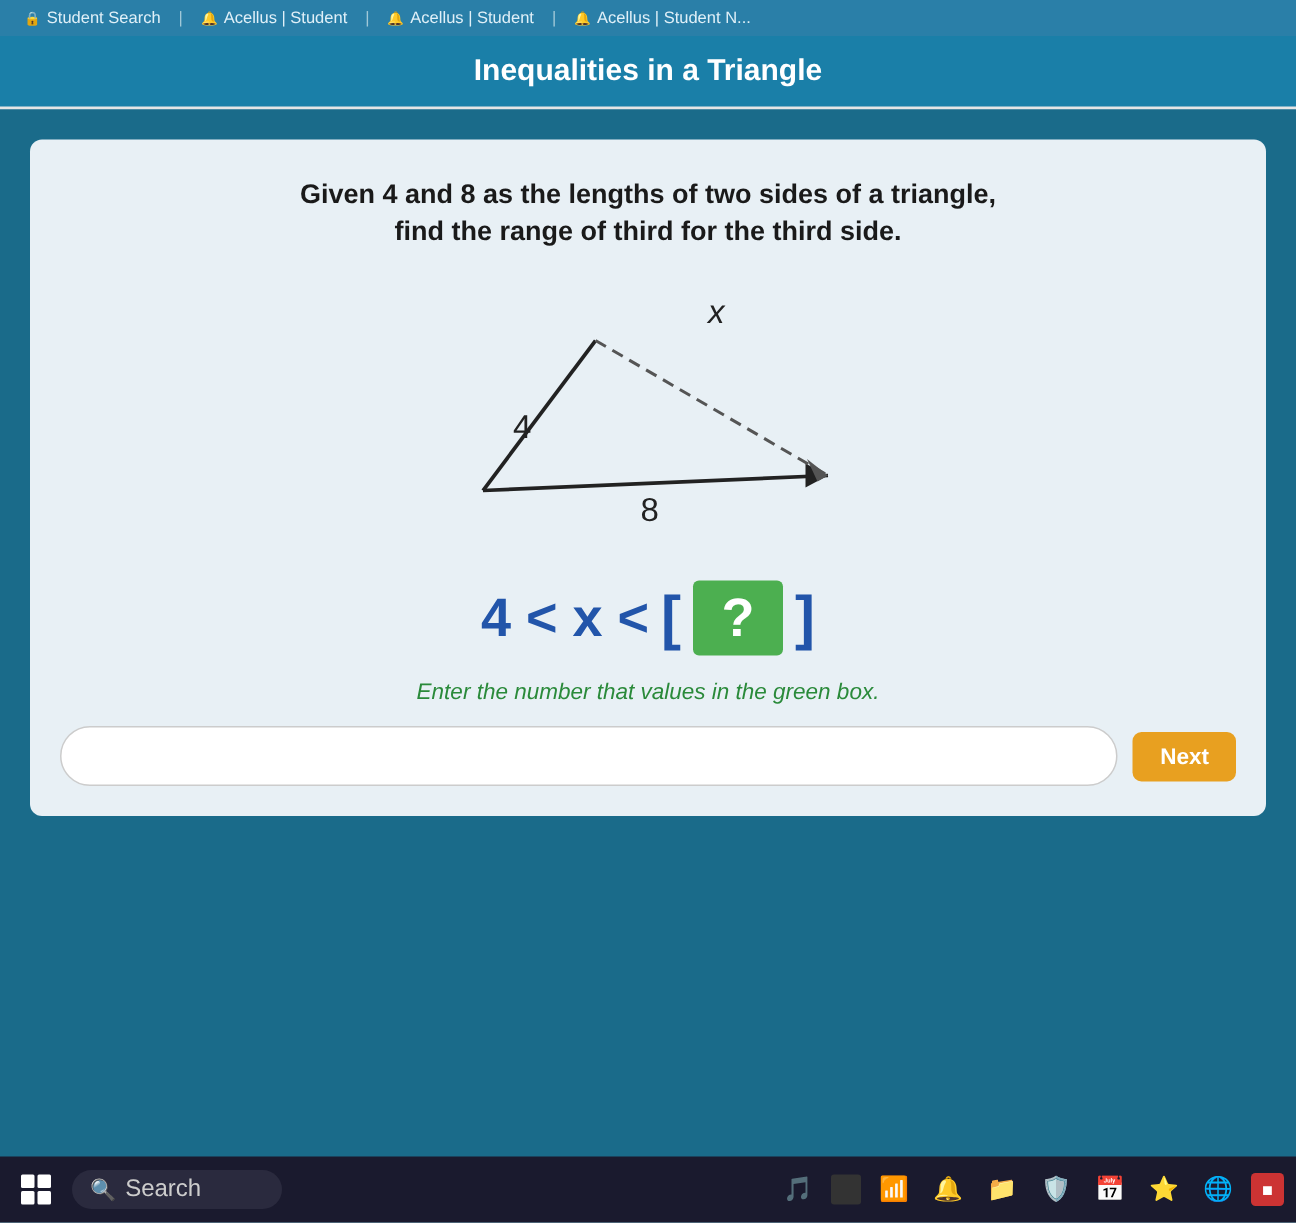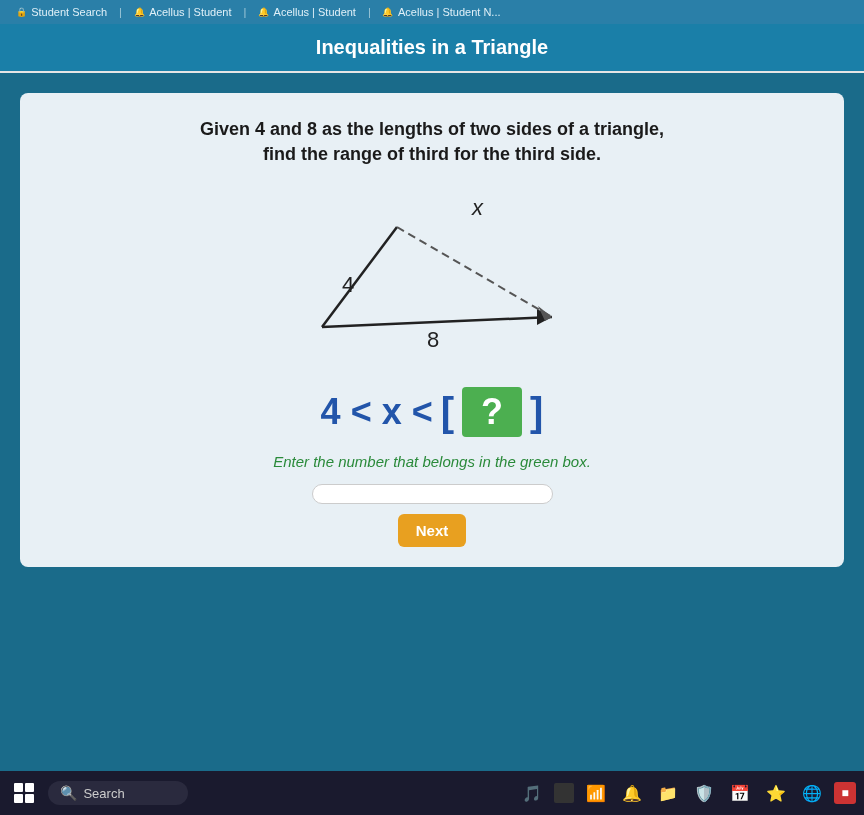--- a/index.html
+++ b/index.html
@@ -126,21 +126,20 @@
       margin-bottom: 8px;
       font-style: italic;
     }
 
     
     .input-row {
       display: flex;
       gap: 10px;
       align-items: center;
       margin-top: 14px;
-      flex-direction: column;
     }
 
     .answer-input {
       flex: 1;
       height: 40px;
       border-radius: 20px;
       border: 1px solid #ccc;
       background: white;
       padding: 0 16px;
       font-size: 16px;
@@ -206,21 +205,21 @@
       cursor: pointer;
     }
 
     .taskbar-search-icon {
       color: #aaa;
       font-size: 14px;
     }
 
     .taskbar-search-text {
       color: #ccc;
-      font-size: 13px;
+      font-size: 16px;
     }
 
     .taskbar-spacer {
       flex: 1;
     }
 
     .taskbar-icons {
       display: flex;
       align-items: center;
       gap: 8px;
@@ -302,21 +301,21 @@
       </svg>
     </div>
 
     <div class="equation">
       <span>4 &lt; x &lt;</span>
       <span class="bracket-left">[</span>
       <span class="green-box">?</span>
       <span class="bracket-right">]</span>
     </div>
 
-    <div class="hint-text">Enter the number that belongs in the green box.</div>
+    <div class="hint-text">Enter the number that values in the green box.</div>
 
     <div class="input-row">
       <input type="text" class="answer-input" placeholder="" style="">
       <button class="next-button">Next</button>
     </div>
 
   </div>
 </div>
 
 <div class="taskbar">

